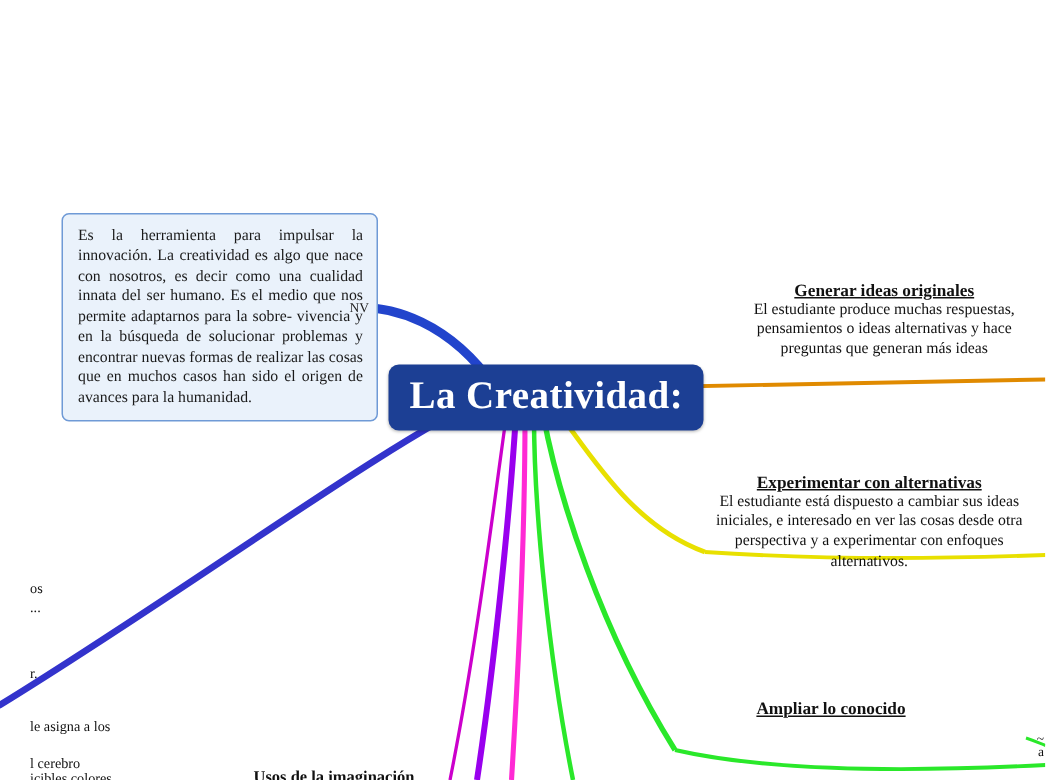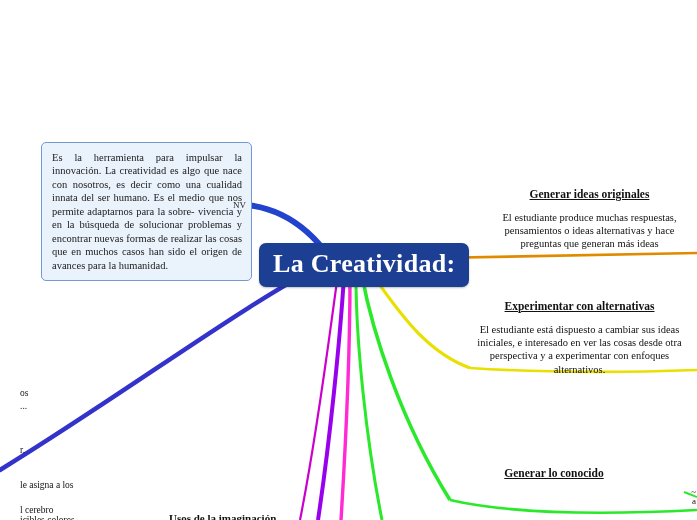--- a/index.html
+++ b/index.html
@@ -57,21 +57,21 @@
     position: absolute;
     font-family: "Liberation Serif", serif;
     color: #111111;
     text-align: center;
   }
   .branch-title {
     font-weight: bold;
     text-decoration: underline;
     font-size: 11.5px;
     display: block;
-    margin-bottom: 11px;
+    margin-bottom: 0;
   }
   .branch-desc {
     font-size: 10.5px;
     line-height: 1.26;
     display: block;
   }
   .nv-label {
     position: absolute;
     left: 233px;
     top: 200px;
@@ -138,28 +138,28 @@
   <div class="central-node">
     <span>La Creatividad:</span>
   </div>
 
   <div class="branch-label" style="left:487px; top:188px; width:205px;">
     <span class="branch-title">Generar ideas originales</span>
     <span class="branch-desc">El estudiante produce muchas respuestas, pensamientos o ideas alternativas y hace preguntas
 que generan más ideas</span>
   </div>
 
-  <div class="branch-label" style="left:477px; top:300px; width:205px;">
+  <div class="branch-label" style="left:477px; top:316px; width:205px;">
     <span class="branch-title">Experimentar con alternativas</span>
     <span class="branch-desc">El estudiante está dispuesto a cambiar sus ideas iniciales, e interesado en ver las cosas desde otra perspectiva y
 a experimentar con enfoques alternativos.</span>
   </div>
 
   <div class="branch-label" style="left:456px; top:467px; width:196px;">
-    <span class="branch-title">Generar lo conocido</span>
+    <span class="branch-title">Ampliar lo conocido</span>
   </div>
 
   <div class="edge-frag bold" style="left:149px; top:511px;">
     <span>Usos de la imaginación</span>
   </div>
 
   <div class="edge-frag" style="left:0px; top:387px;">os</div>
   <div class="edge-frag" style="left:0px; top:400px;">...</div>
   <div class="edge-frag" style="left:0px; top:444px;">r.</div>
   <div class="edge-frag" style="left:0px; top:479px;">le asigna a los</div>

